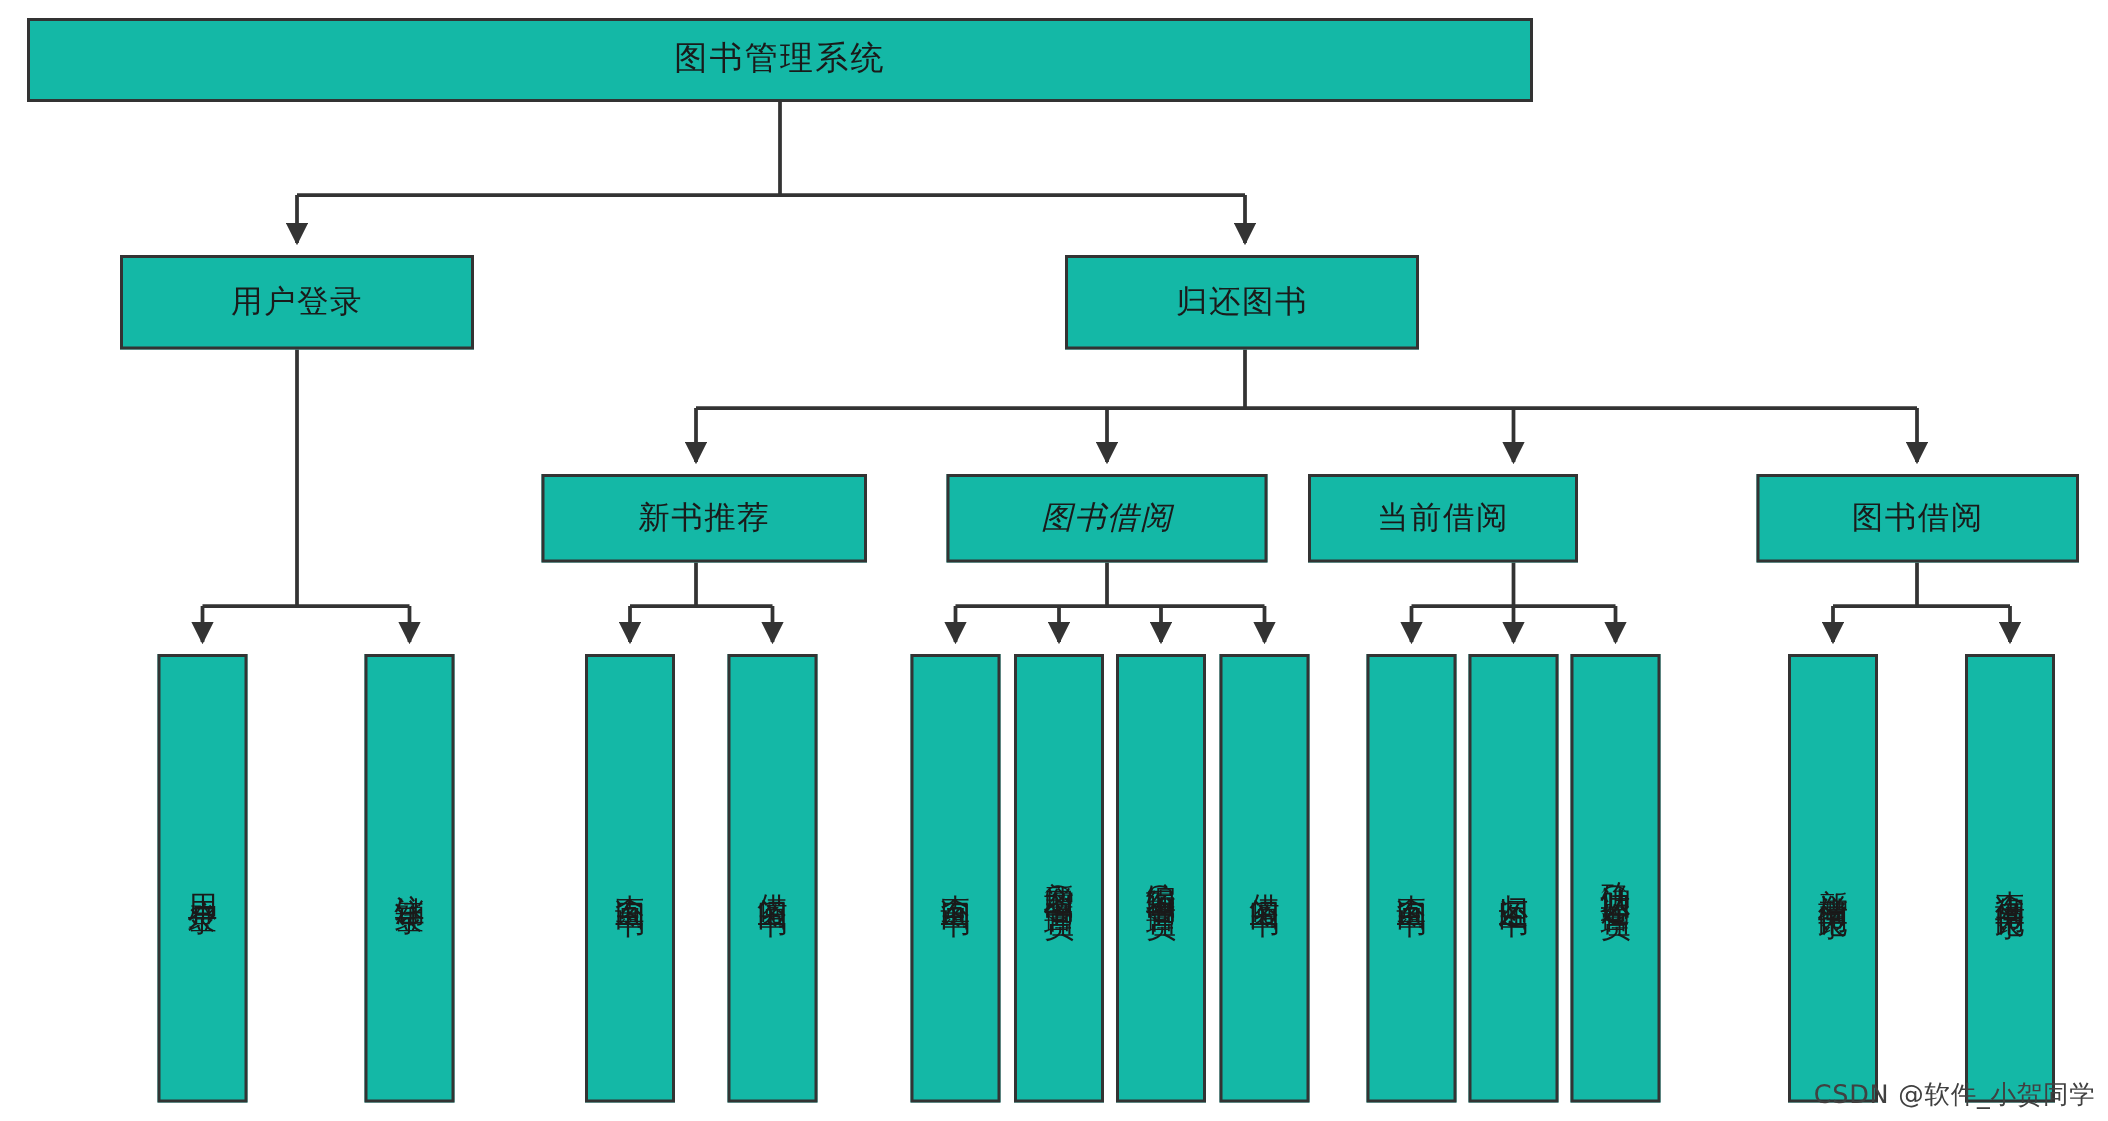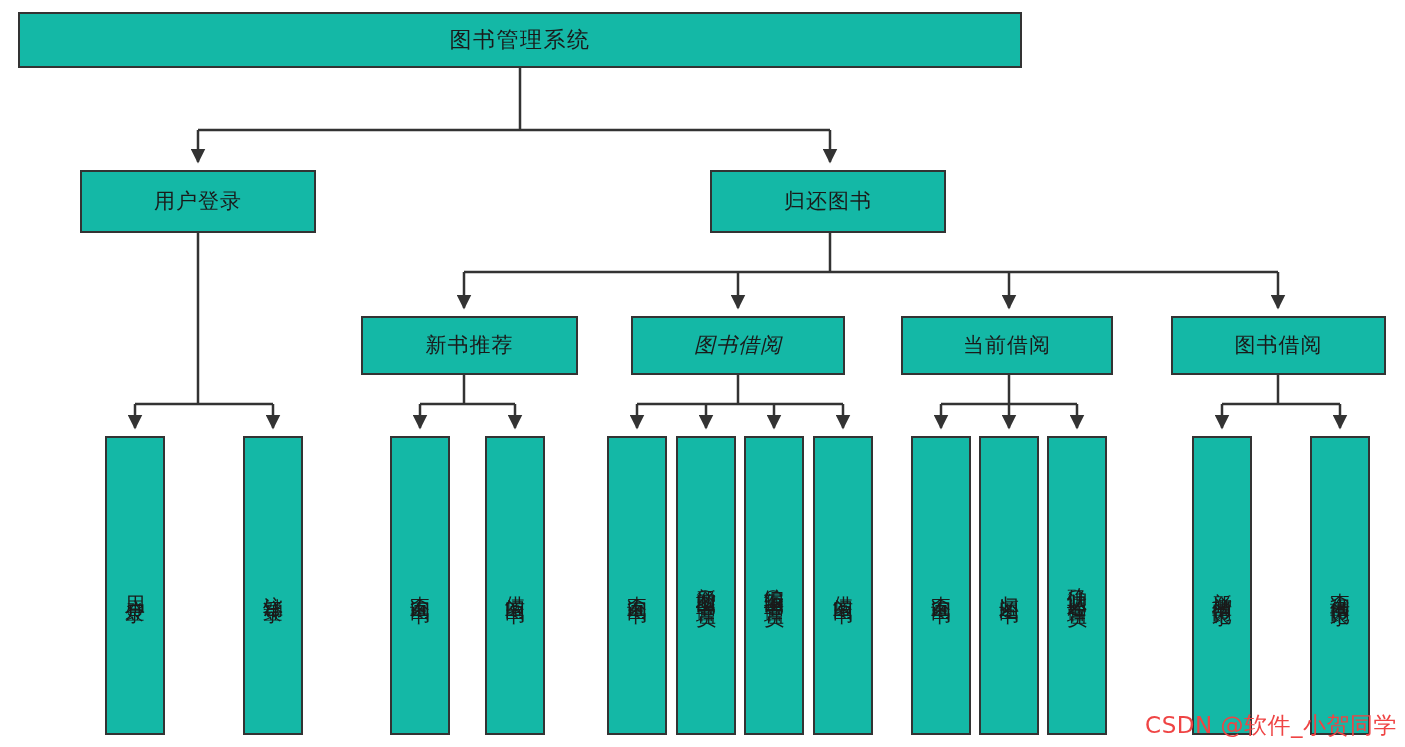--- a/index.html
+++ b/index.html
@@ -55,22 +55,22 @@
     font-size:20px;
     line-height:1.35;
     letter-spacing:3px;
     white-space:nowrap;
     max-height:290px;
   }
   .watermark{
     position:absolute;
     right:8px;
     bottom:6px;
-    font-size:23px;
-    color:#ef4444;
+    font-size:17px;
+    color:#404040;
     letter-spacing:0.5px;
     white-space:nowrap;
     user-select:none;
   }
 </style>
 </head>
 <body>
 
 <div id="canvas">
 
@@ -135,21 +135,21 @@
   <div class="node h" style="left:710px;top:170px;width:236px;height:63px;">
     <span class="label">归还图书</span>
   </div>
 
   <div class="node h" style="left:361px;top:316px;width:217px;height:59px;">
     <span class="label">新书推荐</span>
   </div>
   <div class="node h" style="left:631px;top:316px;width:214px;height:59px;font-style:italic;">
     <span class="label">图书借阅</span>
   </div>
-  <div class="node h" style="left:901px;top:316px;width:212px;height:59px;">
+  <div class="node h" style="left:872px;top:316px;width:180px;height:59px;">
     <span class="label">当前借阅</span>
   </div>
   <div class="node h" style="left:1171px;top:316px;width:215px;height:59px;">
     <span class="label">图书借阅</span>
   </div>
 
   <div class="node v" style="left:105px;top:436px;width:60px;height:299px;">
     <span class="label">用户登录</span>
   </div>
   <div class="node v" style="left:243px;top:436px;width:60px;height:299px;">

